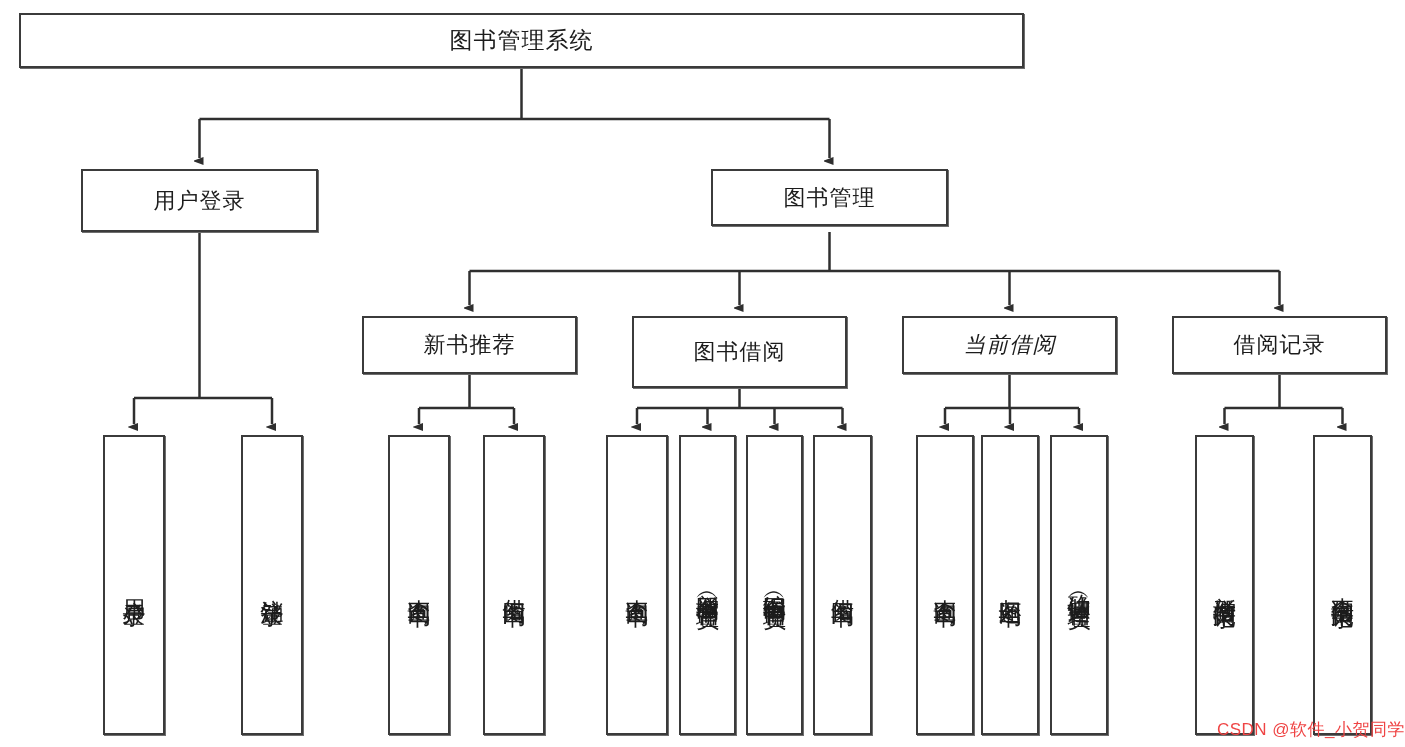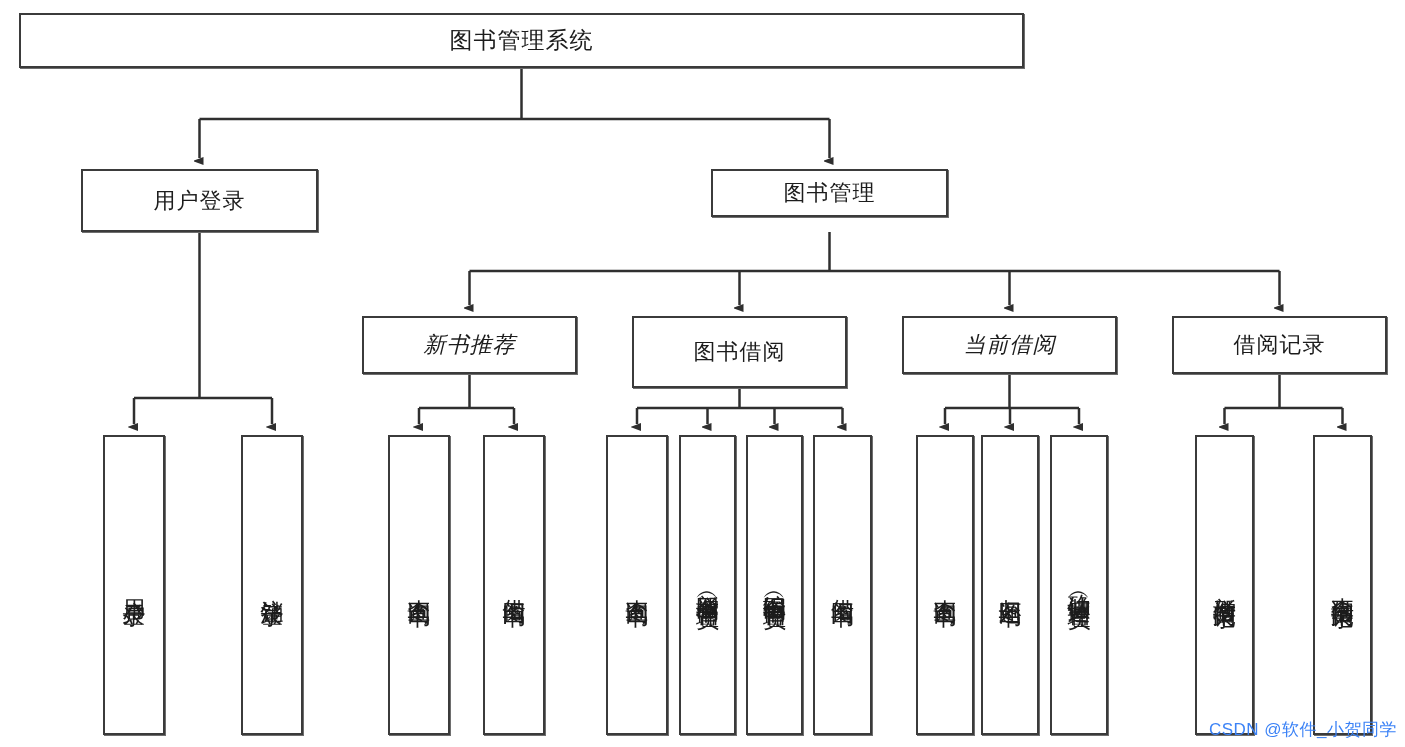--- a/index.html
+++ b/index.html
@@ -52,24 +52,24 @@
     writing-mode: vertical-rl;
     text-orientation: upright;
     display: block;
     text-align: center;
   }
   .node.root {
     font-size: 23px;
   }
   .watermark {
     position: absolute;
-    right: 8px;
+    right: 0;
     bottom: 6px;
     font-size: 17px;
-    color: #3b82f6;
+    color: #ef4444;
     letter-spacing: 0.5px;
     white-space: nowrap;
   }
 </style>
 </head>
 <body>
 
 <div id="canvas">
 
   <svg id="wires" viewBox="0 0 1405 747" xmlns="http://www.w3.org/2000/svg">
@@ -115,24 +115,24 @@
       </g>
   </svg>
 
   <div id="nodes">
       <div class="node horiz root" style="left: 19px; top: 13px; width: 1005px; height: 55px;">
         <span class="htext">图书管理系统</span>
       </div>
       <div class="node horiz lvl2" style="left: 81px; top: 169px; width: 237px; height: 63px;">
         <span class="htext">用户登录</span>
       </div>
-      <div class="node horiz lvl2" style="left: 711px; top: 169px; width: 237px; height: 48px;">
+      <div class="node horiz lvl2" style="left: 711px; top: 169px; width: 237px; height: 57px;">
         <span class="htext">图书管理</span>
       </div>
-      <div class="node horiz lvl3" style="left: 362px; top: 316px; width: 215px; height: 58px; font-style: italic;">
+      <div class="node horiz lvl3" style="left: 362px; top: 316px; width: 215px; height: 58px;">
         <span class="htext">新书推荐</span>
       </div>
       <div class="node horiz lvl3" style="left: 632px; top: 316px; width: 215px; height: 72px;">
         <span class="htext">图书借阅</span>
       </div>
       <div class="node horiz lvl3" style="left: 902px; top: 316px; width: 215px; height: 58px; font-style: italic;">
         <span class="htext">当前借阅</span>
       </div>
       <div class="node horiz lvl3" style="left: 1172px; top: 316px; width: 215px; height: 58px;">
         <span class="htext">借阅记录</span>

